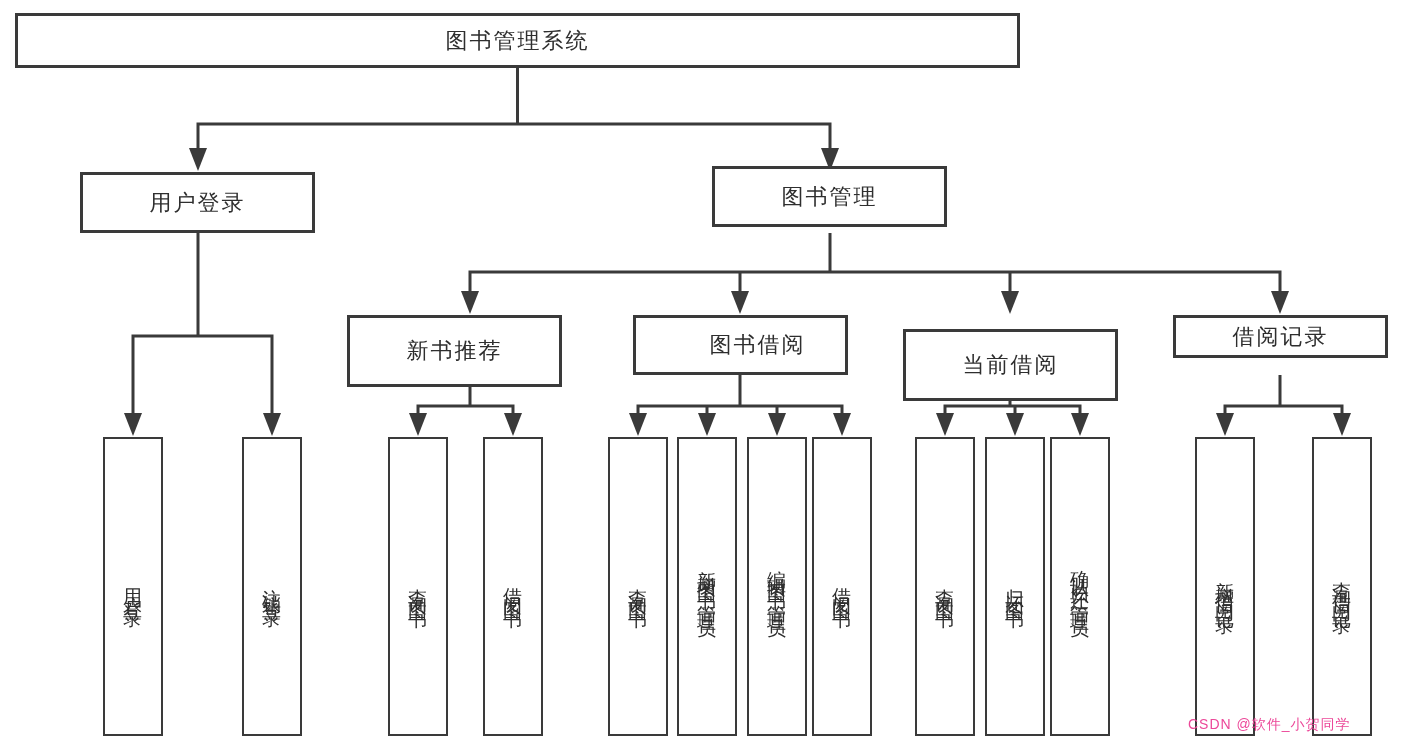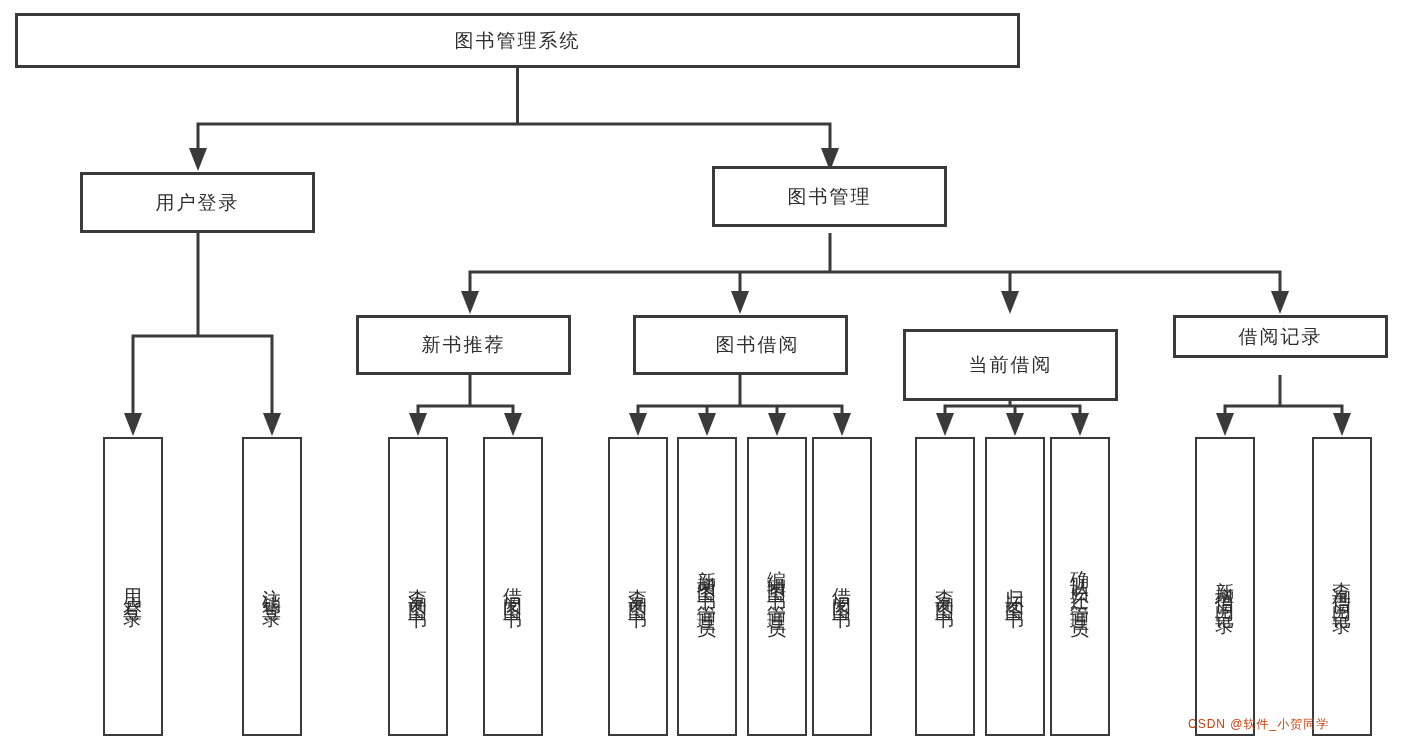--- a/index.html
+++ b/index.html
@@ -20,21 +20,21 @@
   .node {
     position: absolute;
     box-sizing: border-box;
     background: #ffffff;
     border: 3px solid #3a3a3a;
     display: flex;
     align-items: center;
     justify-content: center;
   }
   .node .label {
-    font-size: 19px;
+    font-size: 22px;
     letter-spacing: 2px;
     color: #2e2e2e;
     white-space: nowrap;
   }
   .leaf {
     position: absolute;
     box-sizing: border-box;
     background: #ffffff;
     border: 2px solid #3a3a3a;
     width: 60px;
@@ -49,22 +49,22 @@
     text-orientation: mixed;
     font-size: 19px;
     letter-spacing: 7px;
     line-height: 1;
     color: #2e2e2e;
   }
   .watermark {
     position: absolute;
     left: 1188px;
     top: 716px;
-    font-size: 12px;
-    color: #c2410c;
+    font-size: 14px;
+    color: #ec4899;
     letter-spacing: 1px;
     white-space: nowrap;
   }
 </style>
 </head>
 <body>
 
 <div class="canvas">
 
   <svg class="connectors" viewBox="0 0 1405 747" xmlns="http://www.w3.org/2000/svg">
@@ -104,21 +104,21 @@
     <span class="label">图书管理系统</span>
   </div>
 
   <div class="node" style="left:80px; top:172px; width:235px; height:61px;">
     <span class="label">用户登录</span>
   </div>
   <div class="node" style="left:712px; top:166px; width:235px; height:61px;">
     <span class="label">图书管理</span>
   </div>
 
-  <div class="node" style="left:356px; top:315px; width:215px; height:60px;">
+  <div class="node" style="left:347px; top:315px; width:215px; height:72px;">
     <span class="label">新书推荐</span>
   </div>
   <div class="node" style="left:633px; top:315px; width:215px; height:60px;padding-left:34px;">
     <span class="label">图书借阅</span>
   </div>
   <div class="node" style="left:903px; top:329px; width:215px; height:72px;">
     <span class="label">当前借阅</span>
   </div>
   <div class="node" style="left:1173px; top:315px; width:215px; height:43px;">
     <span class="label">借阅记录</span>

